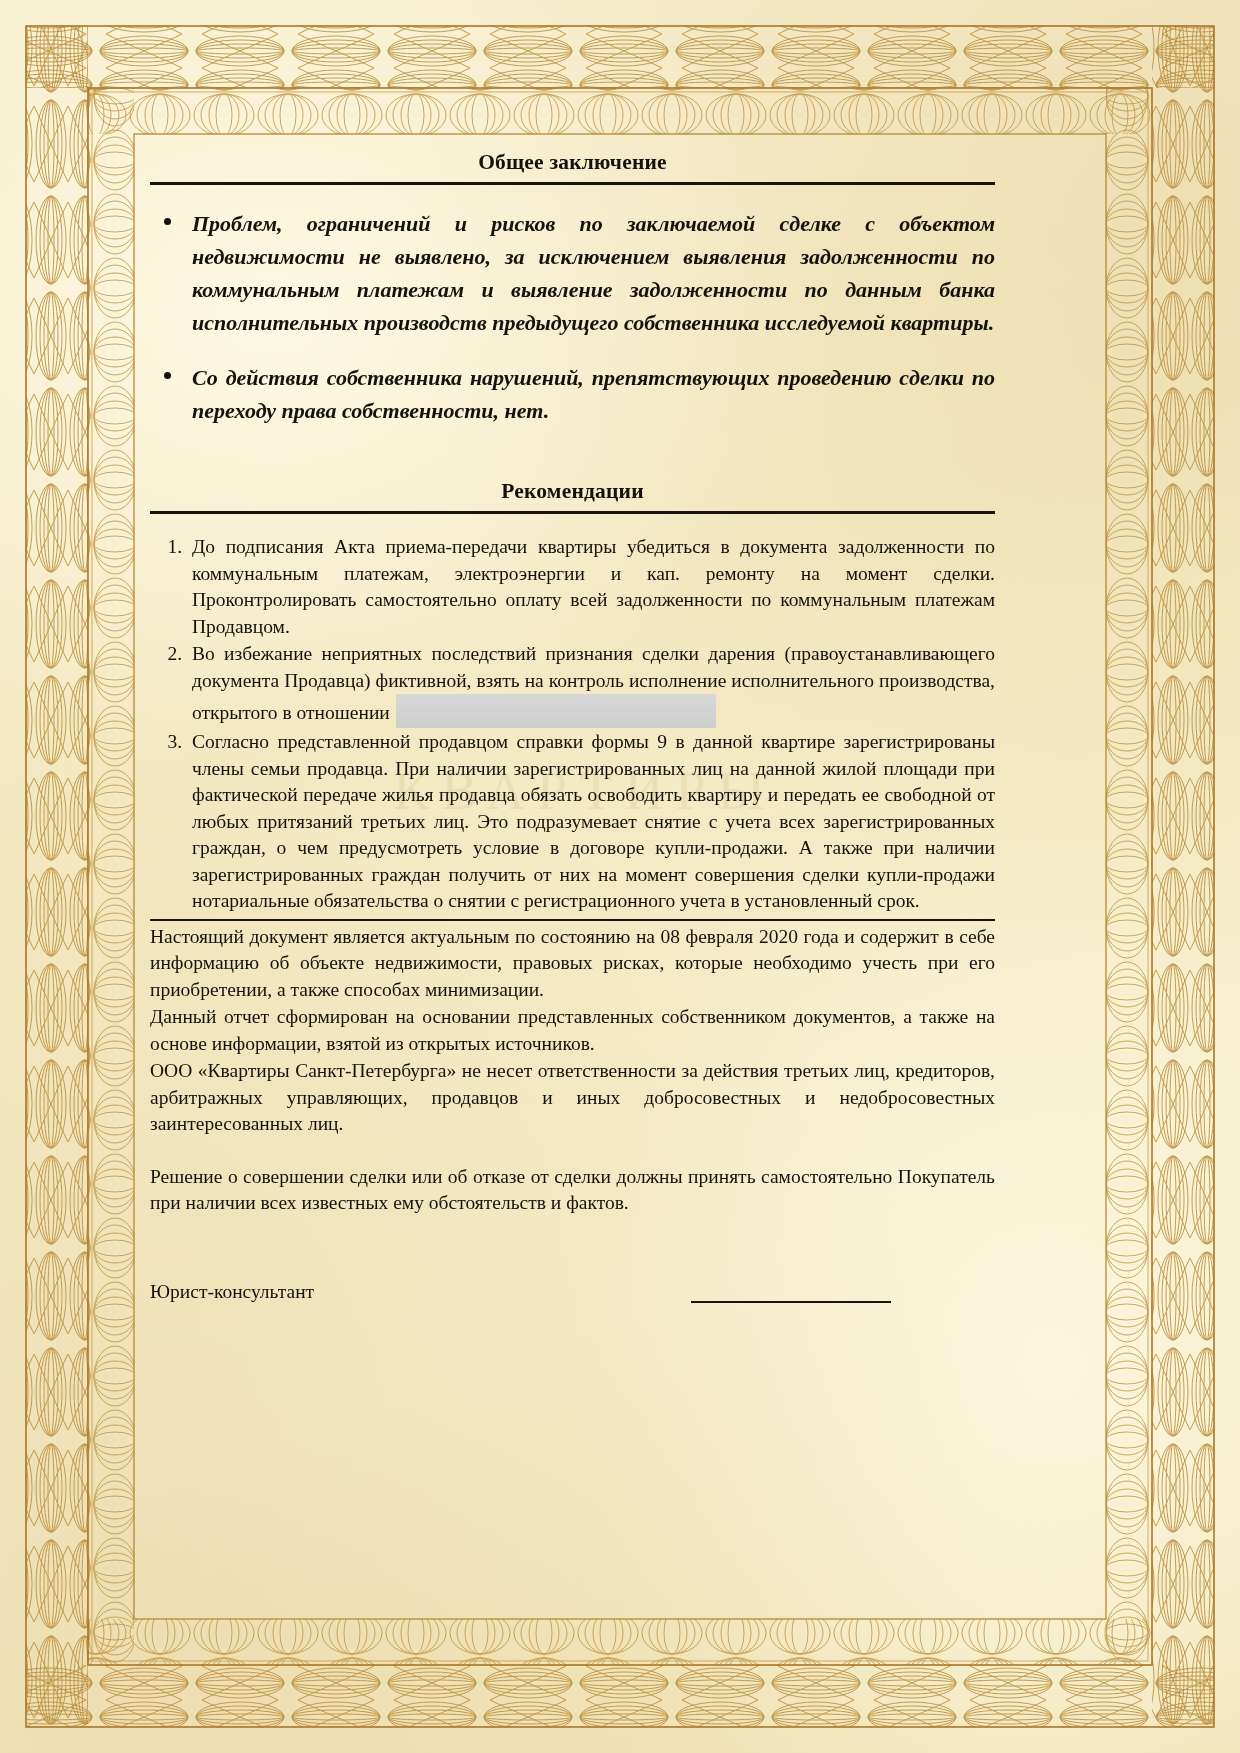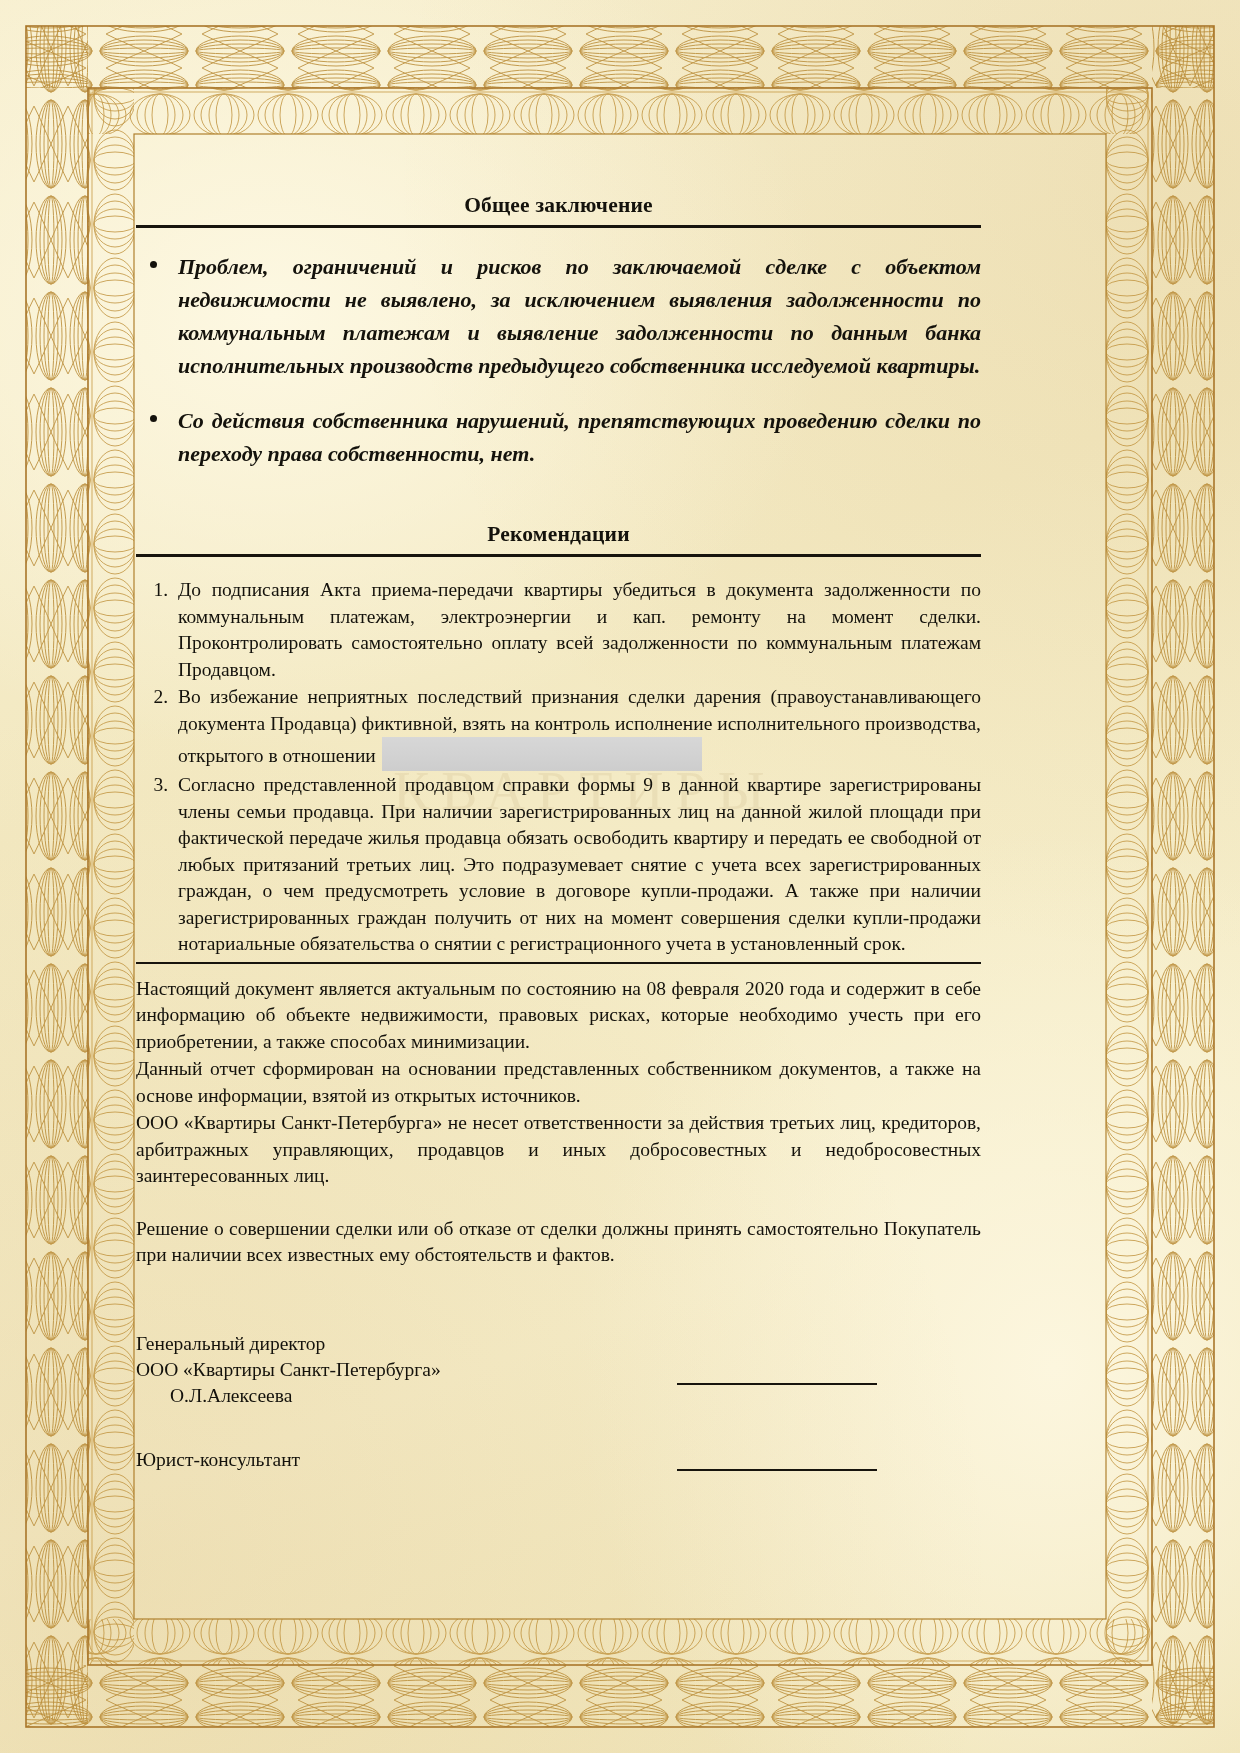--- a/index.html
+++ b/index.html
@@ -29,24 +29,23 @@
     pointer-events:none;
   }
 
   
   .border-frame{position:absolute;inset:0;}
   .border-frame svg{display:block;width:1240px;height:1753px;}
 
   
   .content{
     position:absolute;
-    left:136px;top:150px;
+    left:150px;top:150px;
     width:845px;
     z-index:5;
-    margin-top:43px;
   }
 
   .section-head{
     text-align:center;
     font-weight:bold;
     font-size:21.5px;
     letter-spacing:.2px;
     margin:0 0 7px 0;
   }
   .rule{
@@ -92,21 +91,21 @@
     width:320px;height:20px;
     vertical-align:-3px;
     background:linear-gradient(180deg,#d7d7d7 0%,#d2d2d2 55%,#cdcdcd 100%);
     margin-left:4px;
   }
   .rec .redact.tall{height:34px;vertical-align:-9px;margin-left:6px;}
 
   
   .closing{
     border-top:2.5px solid #17140d;
-    padding-top:12px;
+    padding-top:3px;
     margin-top:4px;
     font-size:19.5px;
     line-height:1.36;
   }
   .closing p{
     margin:0 0 1px 0;
     text-align:justify;
     text-justify:inter-word;
   }
   .closing p.gap{margin-top:26px;}
@@ -246,26 +245,20 @@
 
   <div class="closing">
     <p>Настоящий документ является актуальным по состоянию на 08 февраля 2020 года и содержит в себе информацию об объекте недвижимости, правовых рисках, которые необходимо учесть при его приобретении, а также способах минимизации.</p>
     <p>Данный отчет сформирован на основании представленных собственником  документов, а также  на основе информации, взятой из открытых источников.</p>
     <p>ООО «Квартиры Санкт-Петербурга» не несет ответственности за действия третьих лиц, кредиторов, арбитражных управляющих, продавцов и иных добросовестных и недобросовестных заинтересованных лиц.</p>
     <p class="gap">Решение о совершении сделки или об отказе от сделки должны принять самостоятельно Покупатель при наличии всех известных ему обстоятельств и фактов.</p>
   </div>
 
   <div class="signatures">
 
-    <div class="sig-group">
-      <p class="sig-line1">Генеральный директор</p>
-      <p class="sig-line2">ООО «Квартиры Санкт-Петербурга»</p>
-      <p class="sig-name">О.Л.Алексеева</p>
-      <div class="sig-rule g1"></div>
-    </div>
 
     <div class="sig-group">
       <p class="sig-line1">Юрист-консультант</p>
       <div class="sig-rule g2"></div>
     </div>
 
   </div>
 </div>
 
 </body></html>

